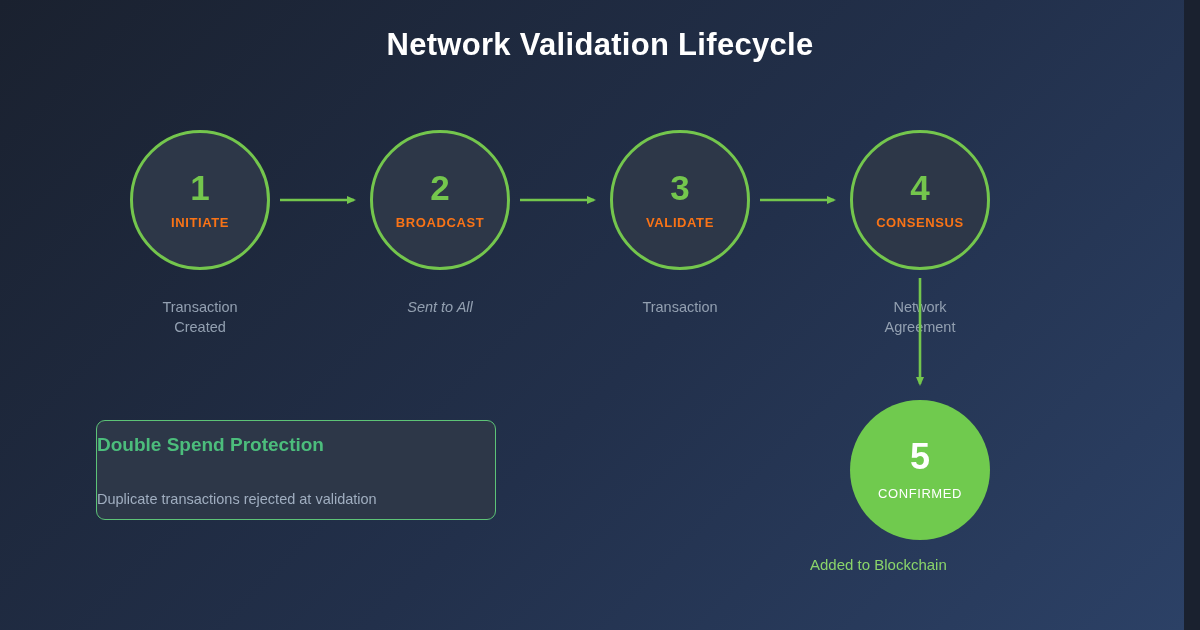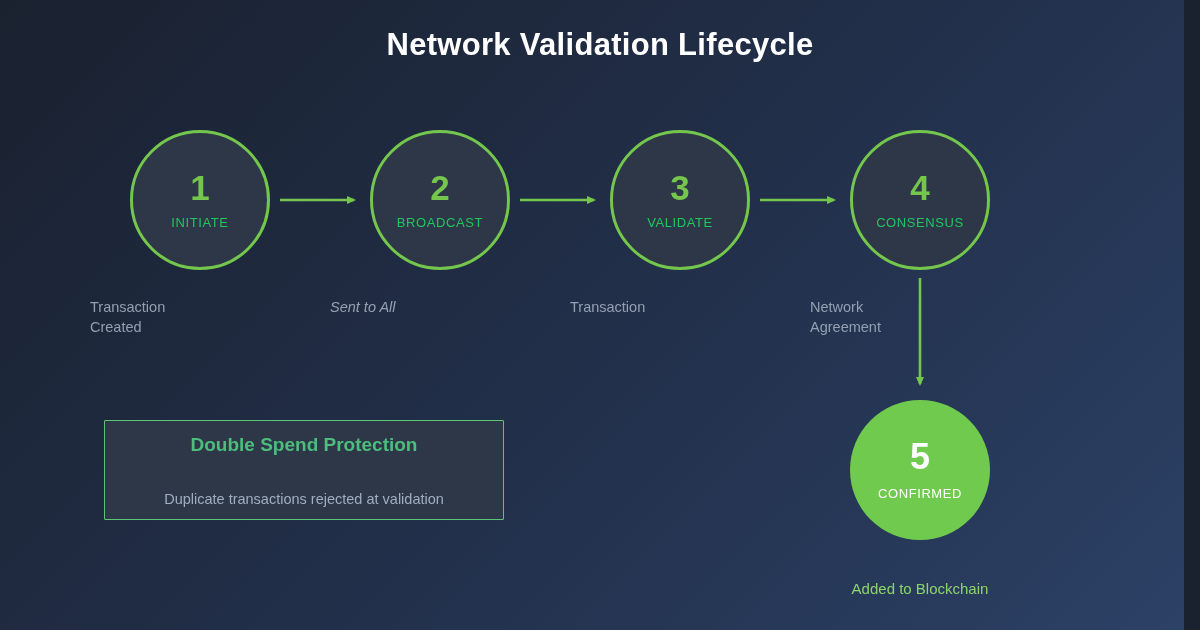--- a/index.html
+++ b/index.html
@@ -40,62 +40,63 @@
     justify-content: center;
   }
   .step-circle .num {
     color: #74c64d;
     font-size: 35px;
     font-weight: bold;
     line-height: 1;
     margin-bottom: 10px;
   }
   .step-circle .lbl {
-    color: #22c55e;
+    color: #f97316;
     font-size: 13px;
     letter-spacing: 0.6px;
+    font-weight: bold;
   }
   .pos-1 { left: 130px; }
   .pos-2 { left: 370px; }
   .pos-3 { left: 610px; }
   .pos-4 { left: 850px; }
   .caption {
     position: absolute;
     top: 297px;
     width: 220px;
-    text-align: left;
+    text-align: center;
     color: #93a0b1;
     font-size: 14.5px;
     line-height: 20px;
   }
   .cap-1 { left: 90px; }
   .cap-2 { left: 330px; font-style: italic; }
   .cap-3 { left: 570px; }
   .cap-4 { left: 810px; }
   .caption span { display: block; }
   .arrows-layer {
     position: absolute;
     top: 0; left: 0;
     width: 1200px;
     height: 630px;
     pointer-events: none;
     z-index: 3;
   }
   .callout {
     position: absolute;
-    left: 104px;
+    left: 96px;
     top: 420px;
     width: 400px;
     height: 100px;
     border: 1.5px solid #5dc377;
-    border-radius: 1px;
+    border-radius: 9px;
     background: #2d3748;
     display: flex;
     flex-direction: column;
-    align-items: center;
+    align-items: flex-start;
     justify-content: center;
   }
   .callout .callout-title {
     color: #4cbd7c;
     font-size: 19px;
     font-weight: bold;
     margin-bottom: 13px;
   }
   .callout .callout-desc {
     color: #a0aec0;
@@ -124,23 +125,22 @@
     margin-bottom: 11px;
   }
   .final-circle .lbl {
     color: #ffffff;
     font-size: 13px;
     letter-spacing: 0.6px;
   }
   .final-caption {
     position: absolute;
     left: 810px;
-    top: 580px;
+    top: 556px;
     width: 220px;
-    text-align: center;
     color: #8ad46a;
     font-size: 15px;
   }
 </style>
 </head>
 <body>
 
 <div class="canvas">
 
   <div class="page-title">Network Validation Lifecycle</div>

